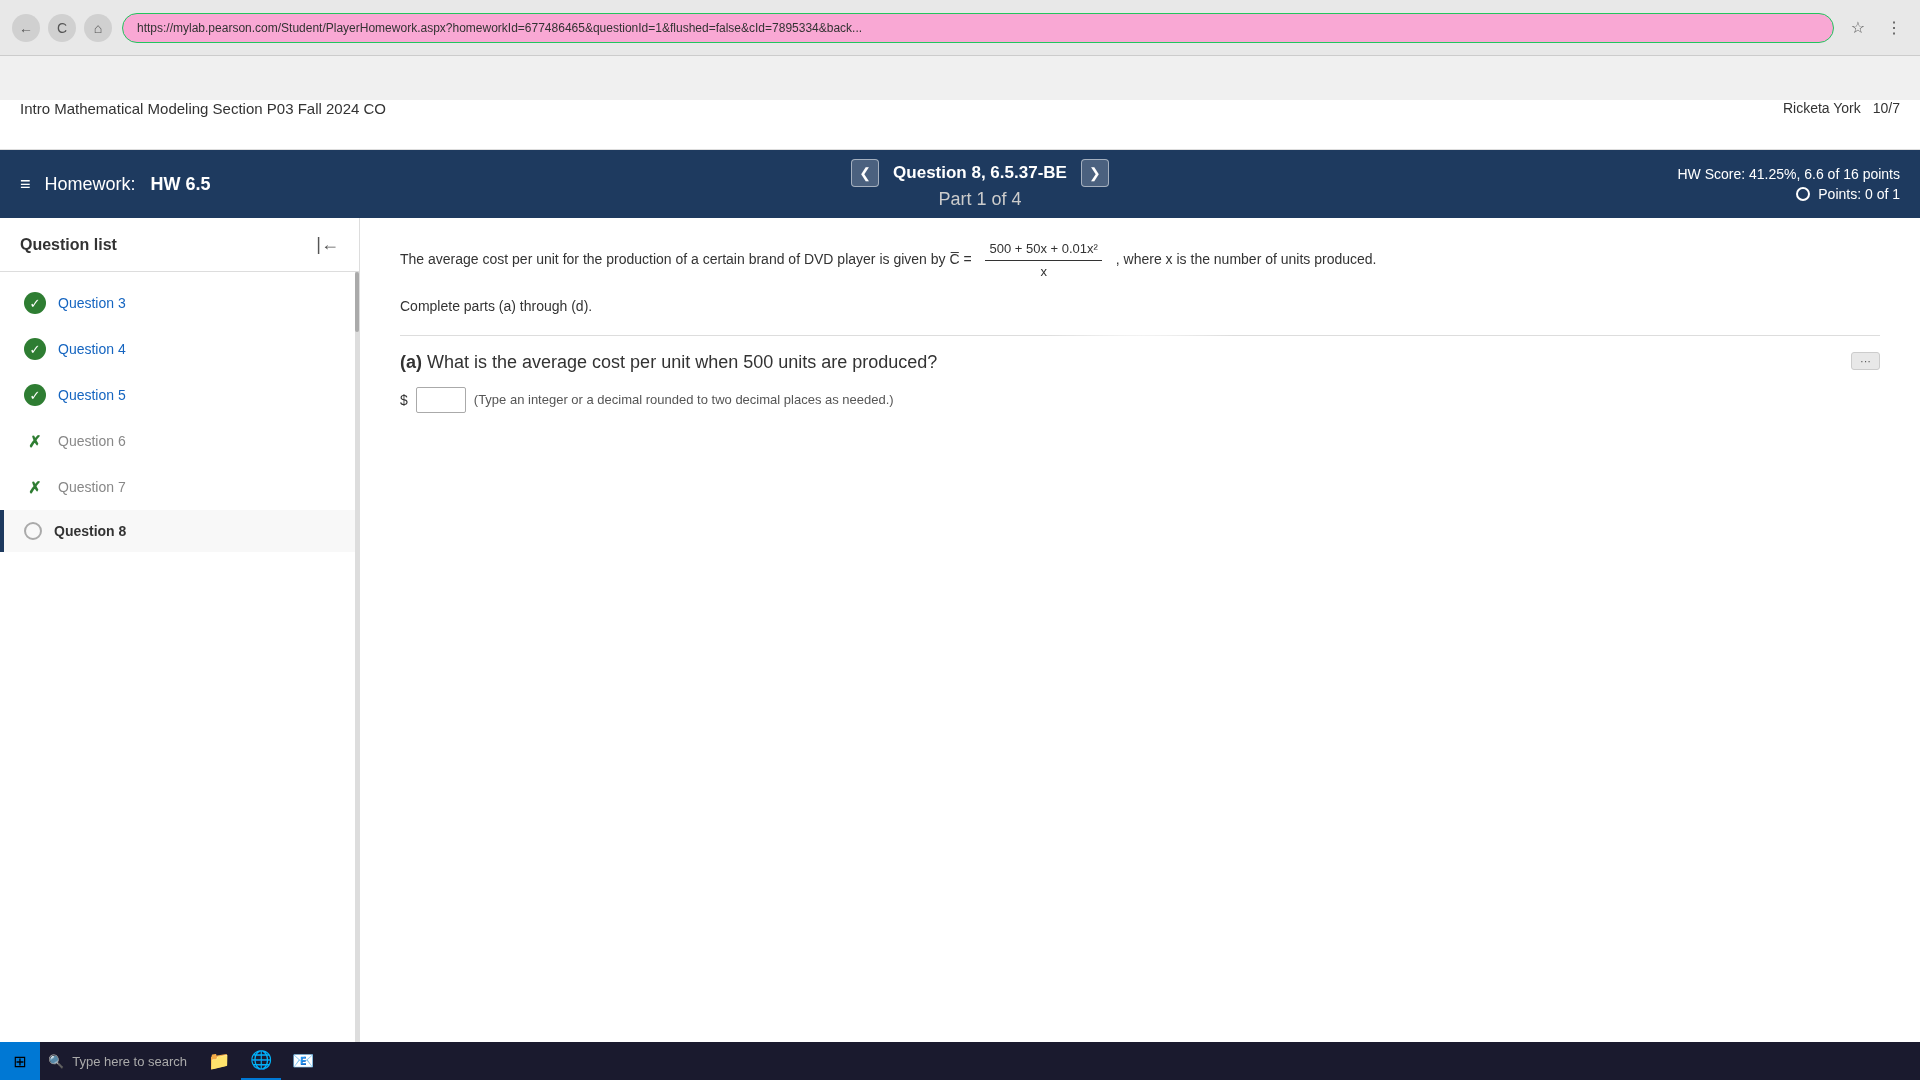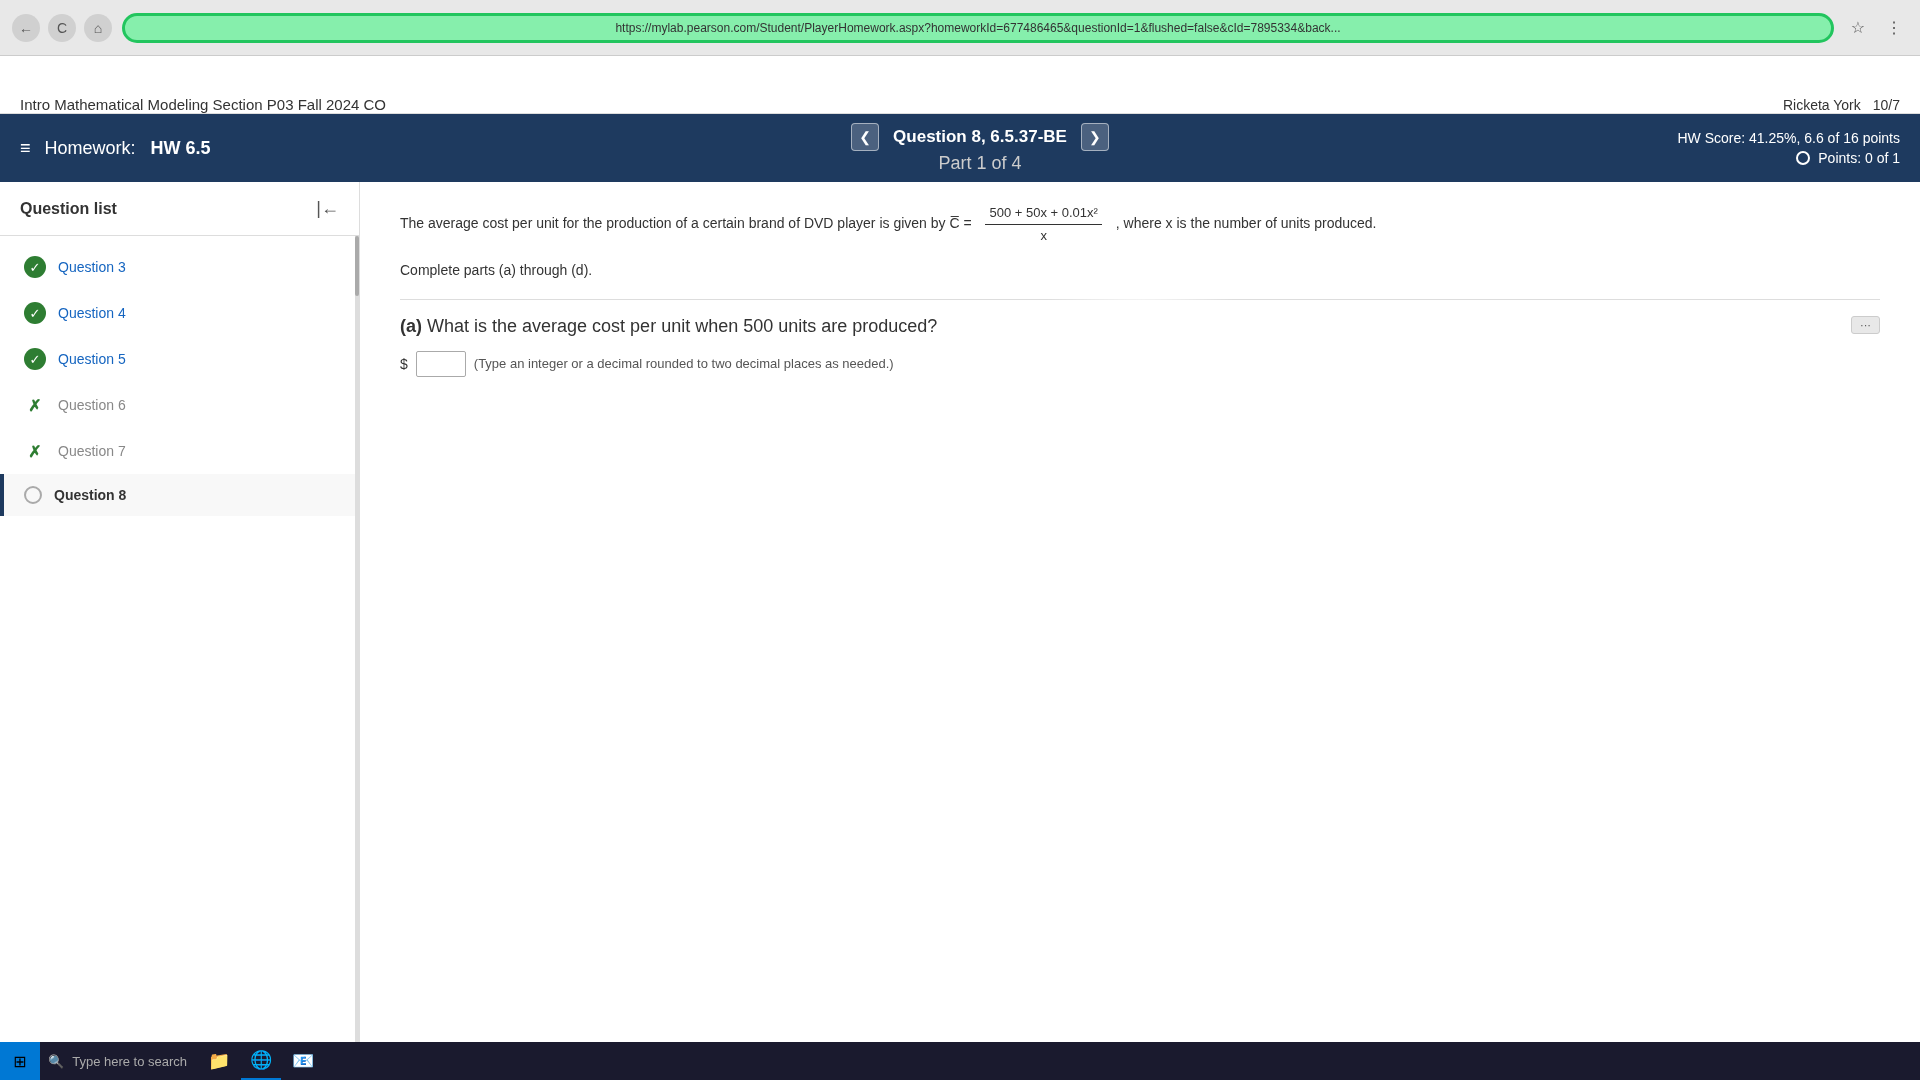--- a/index.html
+++ b/index.html
@@ -36,54 +36,54 @@
       cursor: pointer;
       display: flex;
       align-items: center;
       justify-content: center;
       font-size: 14px;
       color: #555;
     }
     .address-bar {
       flex: 1;
       height: 30px;
-      border: 3px solid #22c55e;
+      border: 1px solid #22c55e;
       border-radius: 15px;
       padding: 0 14px;
       font-size: 12px;
-      background: #86efac;
-      color: #333;
-      display: flex;
-      align-items: center;
-      justify-content: center;
+      background: #f9a8d4;
+      color: #333;
+      display: flex;
+      align-items: center;
     }
     .browser-actions {
       display: flex;
       gap: 8px;
       align-items: center;
     }
     .browser-action-btn {
       width: 28px;
       height: 28px;
       background: none;
       border: none;
       cursor: pointer;
       font-size: 16px;
       color: #555;
     }
 
     
     .course-header {
       background: white;
-      height: 58px;
-      display: flex;
-      align-items: flex-end;
+      height: 50px;
+      display: flex;
+      align-items: flex-start;
       padding: 0 20px;
       justify-content: space-between;
       border-bottom: 1px solid #ddd;
+      margin-top: 44px;
     }
     .course-title {
       font-size: 15px;
       color: #333;
       font-weight: normal;
     }
     .user-info {
       display: flex;
       align-items: center;
       gap: 12px;

